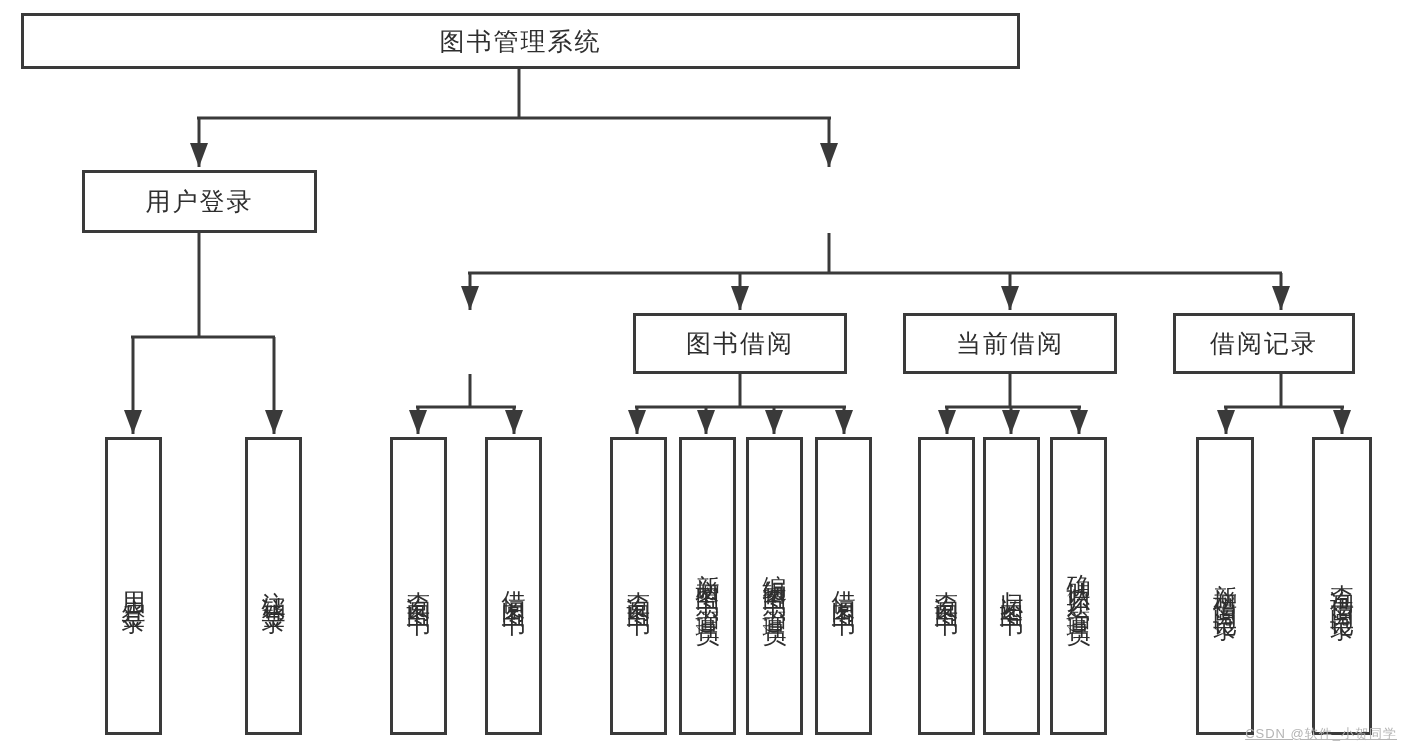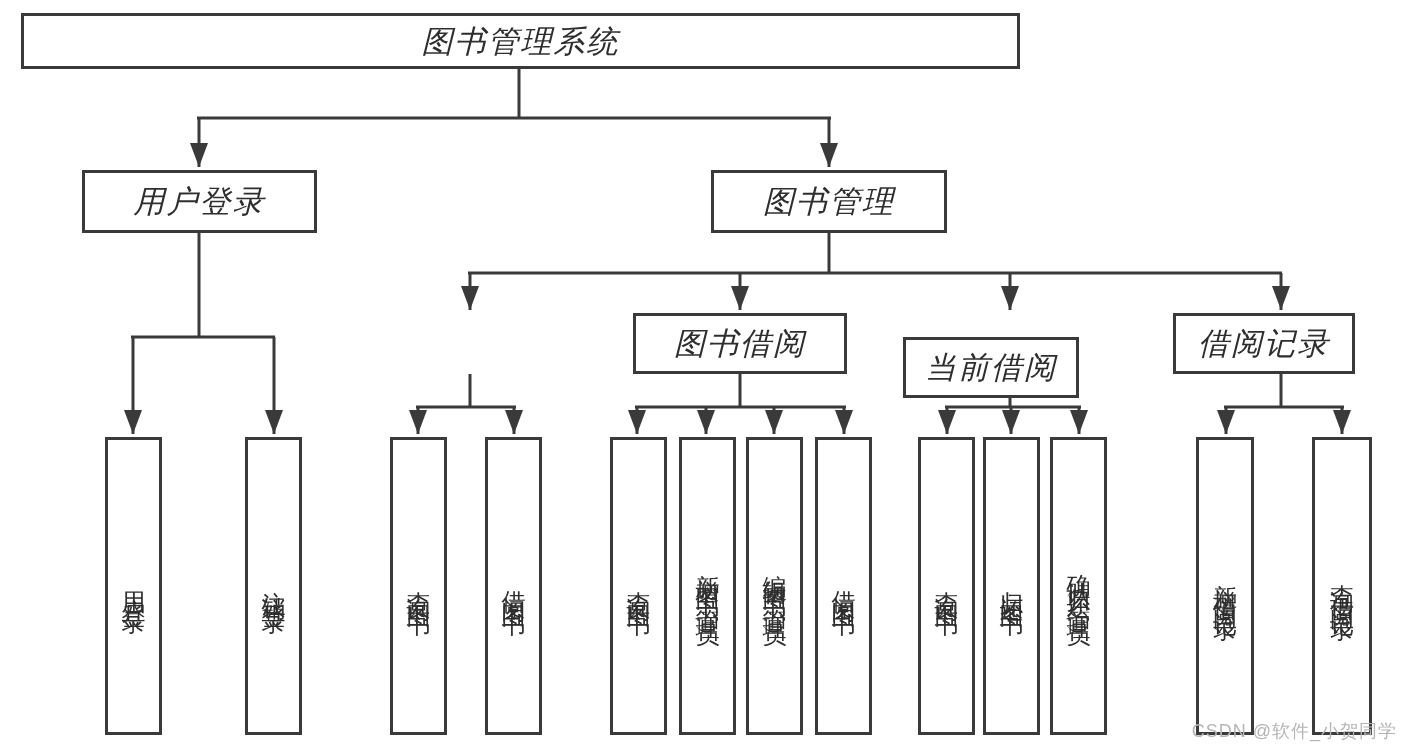--- a/index.html
+++ b/index.html
@@ -16,48 +16,48 @@
     box-sizing: border-box;
     background: #ffffff;
     border: 3px solid #3a3a3a;
     display: flex;
     align-items: center;
     justify-content: center;
     color: #2e2e2e;
     text-align: center;
   }
   .hbox {
-    font-size: 31px;
+    font-size: 25px;
     letter-spacing: 2px;
     line-height: 1;
     white-space: nowrap;
-    font-style: italic;
   }
   .vbox {
     writing-mode: vertical-rl;
     text-orientation: upright;
     font-size: 24px;
     letter-spacing: 7px;
     line-height: 1;
   }
   #connectors {
     position: absolute;
     left: 0; top: 0;
     width: 1405px;
     height: 747px;
   }
   #connectors line { stroke: #3a3a3a; stroke-width: 3; }
   .watermark {
     position: absolute;
     right: 8px;
     bottom: 4px;
-    font-size: 18px;
+    font-size: 13px;
     letter-spacing: 1px;
     color: #b5b5b5;
     white-space: nowrap;
+    text-decoration: underline;
   }
 </style>
 </head>
 <body>
 
 <div id="stage">
 
   <svg id="connectors" viewBox="0 0 1405 747" xmlns="http://www.w3.org/2000/svg">
     <defs>
       <marker id="ah" viewBox="0 0 8 6" refX="8" refY="3" markerWidth="8" markerHeight="6" markerUnits="strokeWidth" orient="auto">
@@ -116,24 +116,23 @@
       <line x1="1281" y1="374" x2="1281" y2="407"></line>
       <line x1="1224" y1="407" x2="1344" y2="407"></line>
       <line x1="1226" y1="407" x2="1226" y2="434" marker-end="url(#ah)"></line>
       <line x1="1342" y1="407" x2="1342" y2="434" marker-end="url(#ah)"></line>
     </g>
   </svg>
 
   <div class="box hbox" style="left:21px; top:13px; width:999px; height:56px;">图书管理系统</div>
 
   <div class="box hbox" style="left:82px; top:170px; width:235px; height:63px;">用户登录</div>
-  <div class="box hbox" style="left:711px; top:170px; width:236px; height:63px;">图书管理</div>
 
   <div class="box hbox" style="left:633px; top:313px; width:214px; height:61px;">图书借阅</div>
-  <div class="box hbox" style="left:903px; top:313px; width:176px; height:61px;margin-top:24px;">当前借阅</div>
+  <div class="box hbox" style="left:903px; top:313px; width:214px; height:61px;">当前借阅</div>
   <div class="box hbox" style="left:1173px; top:313px; width:182px; height:61px;">借阅记录</div>
 
   <div class="box vbox" style="left:105px; top:437px; width:57px; height:298px;">用户登录</div>
   <div class="box vbox" style="left:245px; top:437px; width:57px; height:298px;">注销登录</div>
 
   <div class="box vbox" style="left:390px; top:437px; width:57px; height:298px;">查询图书</div>
   <div class="box vbox" style="left:485px; top:437px; width:57px; height:298px;">借阅图书</div>
 
   <div class="box vbox" style="left:610px; top:437px; width:57px; height:298px;">查询图书</div>
   <div class="box vbox" style="left:679px; top:437px; width:57px; height:298px;">新增图书（管理员）</div>

